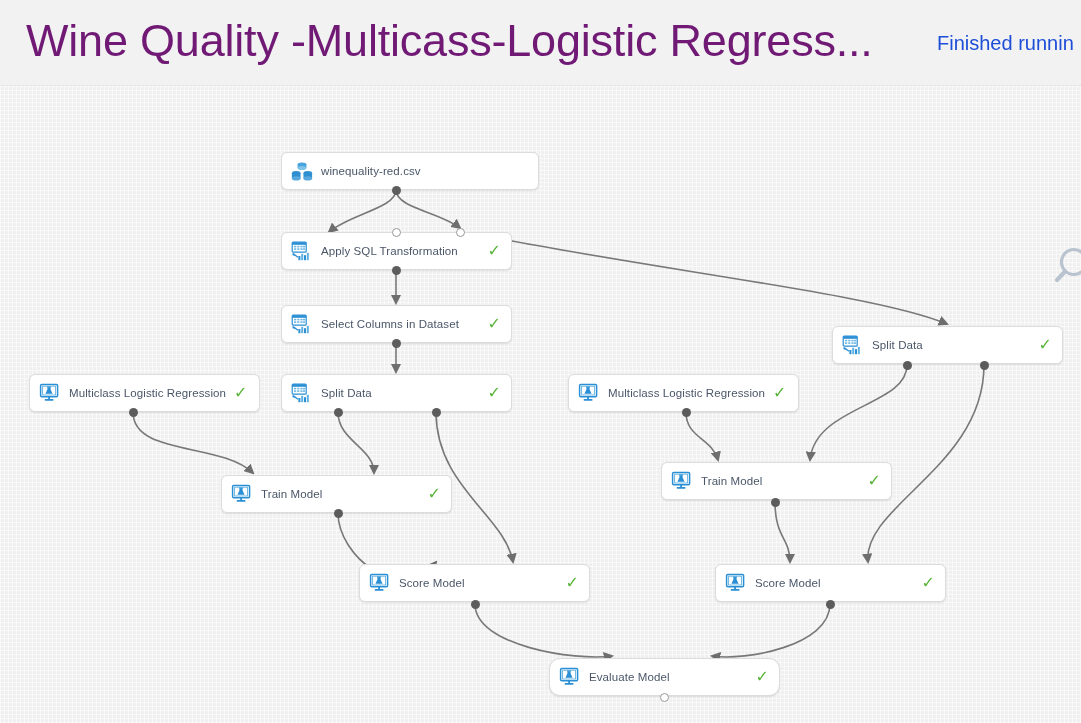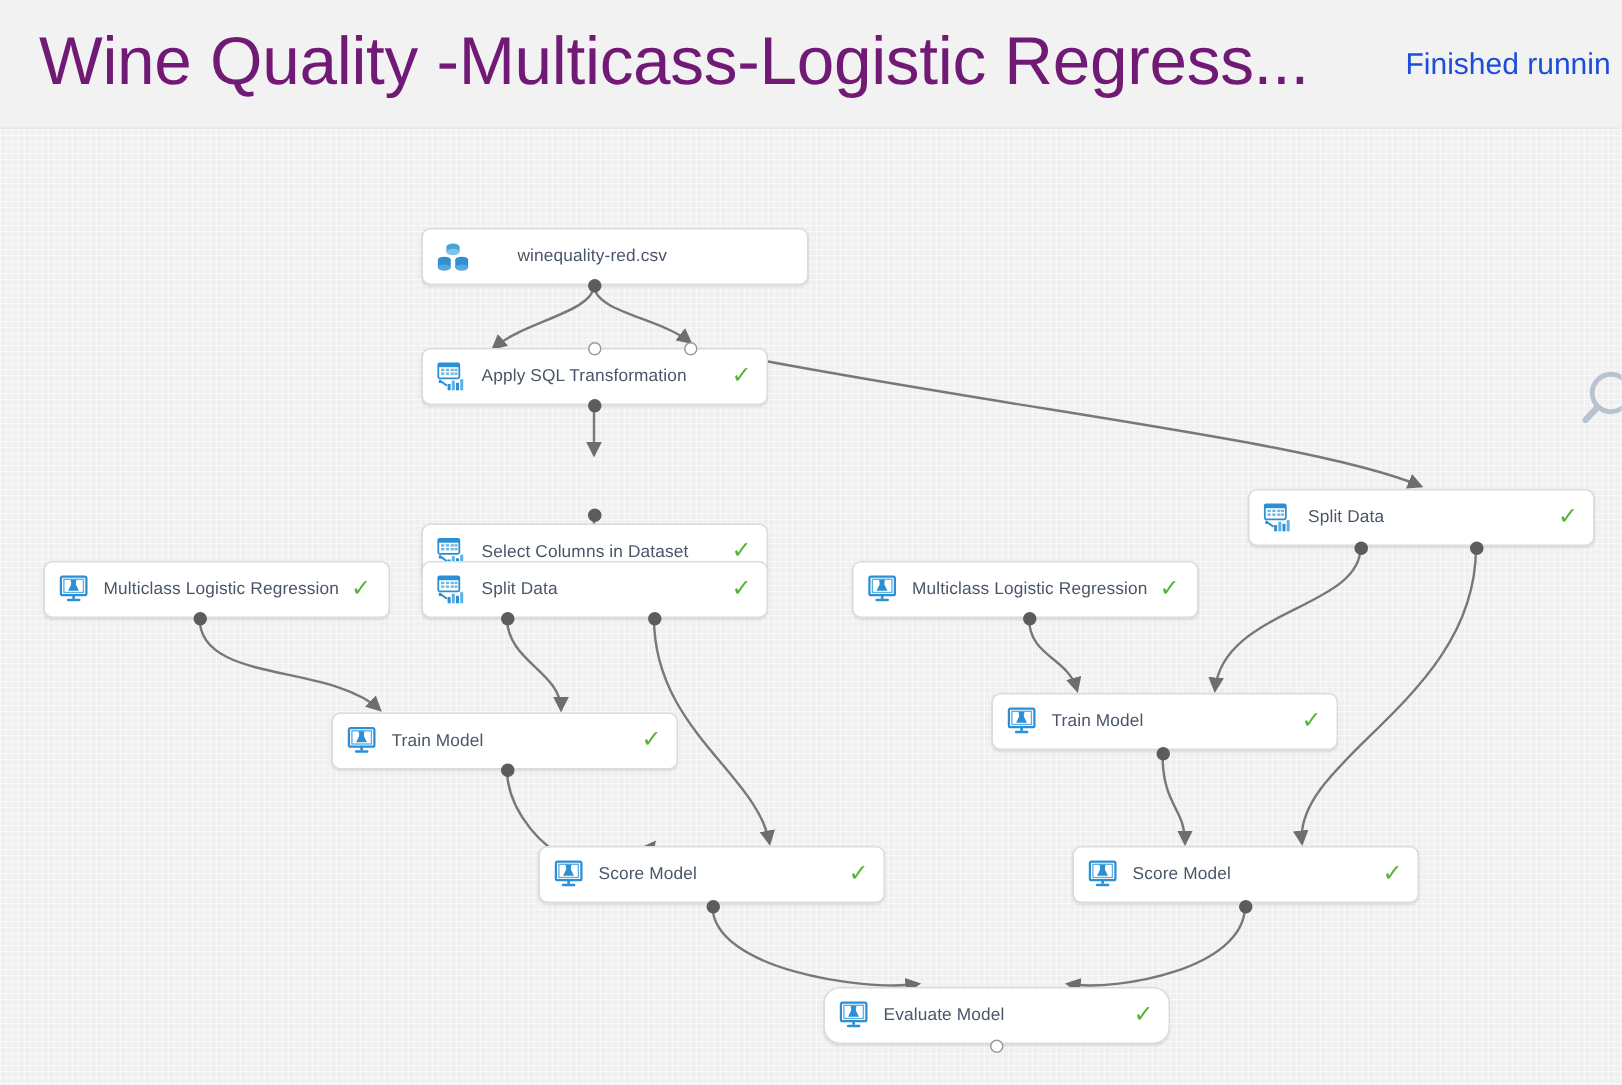--- a/index.html
+++ b/index.html
@@ -112,21 +112,21 @@
           <path d="M686,326 C686,352 712,352 718,374" marker-end="url(#arw)" stroke="#787878"></path>
           <path d="M907,279 C907,320 815,320 810,374" marker-end="url(#arw)" stroke="#787878"></path>
           <path d="M984,279 C984,380 862,420 868,476" marker-end="url(#arw)" stroke="#787878"></path>
           <path d="M775,416 C775,452 790,452 790,476" marker-end="url(#arw)" stroke="#787878"></path>
           <path d="M475,518 C475,560 575,575 612,570" marker-end="url(#arw)" stroke="#787878"></path>
           <path d="M830,518 C830,560 745,575 712,570" marker-end="url(#arw)" stroke="#787878"></path>
         </g>
     </svg>
 
     <div id="node-layer">
-        <div class="node" style="left: 281px; top: 66px; width: 258px; gap: 24px;">
+        <div class="node" style="left: 281px; top: 66px; width: 258px;">
           <span class="ico">
   <svg viewBox="0 0 22 20" xmlns="http://www.w3.org/2000/svg">
     <ellipse cx="11" cy="3.6" rx="4.4" ry="2.2" fill="#4aa3dd"></ellipse>
     <rect x="6.6" y="3.6" width="8.8" height="3.4" fill="#4aa3dd"></rect>
     <ellipse cx="11" cy="7" rx="4.4" ry="2.1" fill="#7fc3e8"></ellipse>
     <ellipse cx="5.2" cy="12.2" rx="4.3" ry="2.1" fill="#2f8fd0"></ellipse>
     <rect x="0.9" y="12.2" width="8.6" height="5.2" fill="#2f8fd0"></rect>
     <ellipse cx="5.2" cy="17.4" rx="4.3" ry="2.1" fill="#59a8dd"></ellipse>
     <ellipse cx="16.8" cy="12.2" rx="4.3" ry="2.1" fill="#2f8fd0"></ellipse>
     <rect x="12.5" y="12.2" width="8.6" height="5.2" fill="#2f8fd0"></rect>
@@ -154,21 +154,21 @@
     <path d="M1.6 11.8 L1.6 14.4 L4.0 14.4 z" fill="#2a8fd4"></path>
     <rect x="7.4" y="15.0" width="2.0" height="4.2" fill="#2a8fd4"></rect>
     <rect x="10.2" y="12.8" width="2.0" height="6.4" fill="#5fb0e2"></rect>
     <rect x="13.0" y="14.2" width="2.0" height="5.0" fill="#2a8fd4"></rect>
     <rect x="15.8" y="11.8" width="2.0" height="7.4" fill="#5fb0e2"></rect>
   </svg>
 </span>
           <span class="lbl">Apply SQL Transformation</span>
           <span class="check" style="color: rgb(87, 179, 54);">✓</span>
         </div>
-        <div class="node" style="left: 281px; top: 219px; width: 231px; margin-top: 44px;">
+        <div class="node" style="left: 281px; top: 219px; width: 231px;">
           <span class="ico">
   <svg viewBox="0 0 22 20" xmlns="http://www.w3.org/2000/svg">
     <rect x="1.2" y="1.2" width="14" height="10" rx="1" fill="#ffffff" stroke="#2a8fd4" stroke-width="1.2"></rect>
     <rect x="1.2" y="1.2" width="14" height="2.6" fill="#2a8fd4"></rect>
     <g fill="#6fb8e6">
       <rect x="3.0" y="4.8" width="2.2" height="1.6"></rect>
       <rect x="6.2" y="4.8" width="2.2" height="1.6"></rect>
       <rect x="9.4" y="4.8" width="2.2" height="1.6"></rect>
       <rect x="12.0" y="4.8" width="2.0" height="1.6"></rect>
       <rect x="3.0" y="7.3" width="2.2" height="1.6"></rect>

